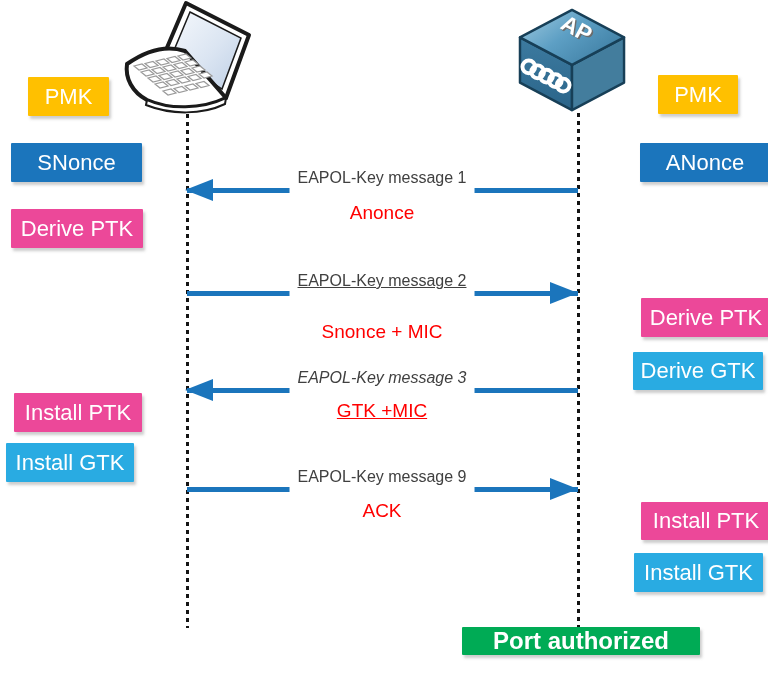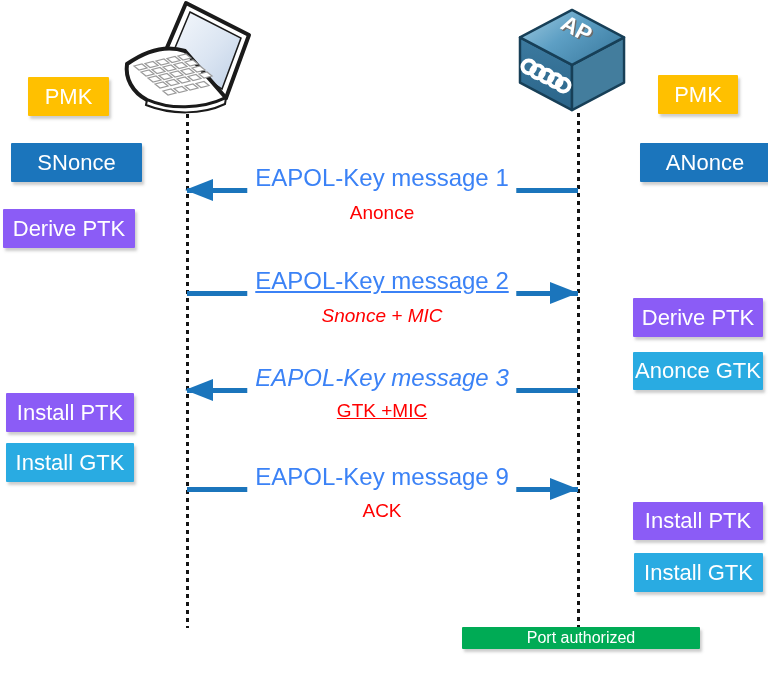--- a/index.html
+++ b/index.html
@@ -25,62 +25,62 @@
     color:#fff;
     font-size:22px;
     display:flex;align-items:center;justify-content:center;
     box-shadow:2px 3px 3px rgba(110,110,110,0.35);
     border-radius:1px;
     z-index:4;
     white-space:nowrap;
   }
   .tag.yellow{background:#FFC000;}
   .tag.blue{background:#1B75BC;margin-left:8px;}
-  .tag.purple{background:#8b5cf6;}
+  .tag.purple{background:#ec4899;margin-left:8px;}
   .tag.cyan{background:#29ABE2;}
   .tag.green{background:#00AB55;}
   
   .l-pmk{left:28px;top:77px;width:81px;height:39px;}
   .l-snonce{left:3px;top:143px;width:131px;height:39px;}
   .l-derive{left:3px;top:209px;width:132px;height:39px;}
   .l-installptk{left:6px;top:393px;width:128px;height:39px;}
   .l-installgtk{left:6px;top:443px;width:128px;height:39px;}
   
   .r-pmk{left:658px;top:75px;width:80px;height:39px;}
   .r-anonce{left:632px;top:143px;width:130px;height:39px;}
   .r-derive{left:633px;top:298px;width:130px;height:39px;}
   .r-creategtk{left:633px;top:352px;width:130px;height:38px;}
   .r-installptk{left:633px;top:502px;width:130px;height:38px;}
   .r-installgtk{left:634px;top:553px;width:129px;height:39px;}
-  .port{left:462px;top:627px;width:238px;height:22px;font-size:16px;}
+  .port{left:462px;top:627px;width:238px;height:28px;font-size:24px;font-weight:bold;}
   
   .msg-line{
     position:absolute;left:187px;width:391px;height:5px;
     background:#1B75BC;z-index:1;
   }
   .arrowhead{
     position:absolute;width:0;height:0;z-index:2;
     border-top:11px solid transparent;
     border-bottom:11px solid transparent;
   }
   .arrowhead.left{border-right:28px solid #1B75BC;left:185px;}
   .arrowhead.right{border-left:28px solid #1B75BC;left:550px;}
   .msg-title{
     position:absolute;left:382px;transform:translateX(-50%);
-    font-size:24px;line-height:30px;color:#3b82f6;
+    font-size:16px;line-height:30px;color:#404040;
     background:#fff;padding:0 8px;white-space:nowrap;z-index:3;
   }
   .msg-payload{
     position:absolute;left:382px;transform:translateX(-50%);
     font-size:19px;line-height:22px;color:#FF0000;
     white-space:nowrap;z-index:3;
   }
   
   .row1 .msg-line{top:188px;} .row1 .arrowhead{top:179px;} .row1 .msg-title{top:163px;} .row1 .msg-payload{top:202px;}
-  .row2 .msg-line{top:291px;} .row2 .arrowhead{top:282px;} .row2 .msg-title{top:266px;text-decoration:underline;} .row2 .msg-payload{top:305px;font-style:italic;}
+  .row2 .msg-line{top:291px;} .row2 .arrowhead{top:282px;} .row2 .msg-title{top:266px;text-decoration:underline;} .row2 .msg-payload{top:321px;}
   .row3 .msg-line{top:388px;} .row3 .arrowhead{top:379px;} .row3 .msg-title{top:363px;font-style:italic;} .row3 .msg-payload{top:400px;text-decoration:underline;}
   .row4 .msg-line{top:487px;} .row4 .arrowhead{top:478px;} .row4 .msg-title{top:462px;} .row4 .msg-payload{top:500px;}
   .node-icon{position:absolute;z-index:2;}
   .laptop-svg{left:120px;top:0px;}
   .ap-svg{left:516px;top:6px;}
 </style>
 </head>
 <body>
 
 <div class="canvas">
@@ -167,21 +167,21 @@
 
   <div class="tag yellow l-pmk">PMK</div>
   <div class="tag blue l-snonce">SNonce</div>
   <div class="tag purple l-derive">Derive PTK</div>
   <div class="tag purple l-installptk">Install PTK</div>
   <div class="tag cyan l-installgtk">Install GTK</div>
 
   <div class="tag yellow r-pmk">PMK</div>
   <div class="tag blue r-anonce">ANonce</div>
   <div class="tag purple r-derive">Derive PTK</div>
-  <div class="tag cyan r-creategtk">Anonce GTK</div>
+  <div class="tag cyan r-creategtk">Derive GTK</div>
   <div class="tag purple r-installptk">Install PTK</div>
   <div class="tag cyan r-installgtk">Install GTK</div>
 
   <div class="row1">
     <div class="msg-line"></div>
     <div class="arrowhead left"></div>
     <div class="msg-title">EAPOL-Key message 1</div>
     <div class="msg-payload">Anonce</div>
   </div>
 

